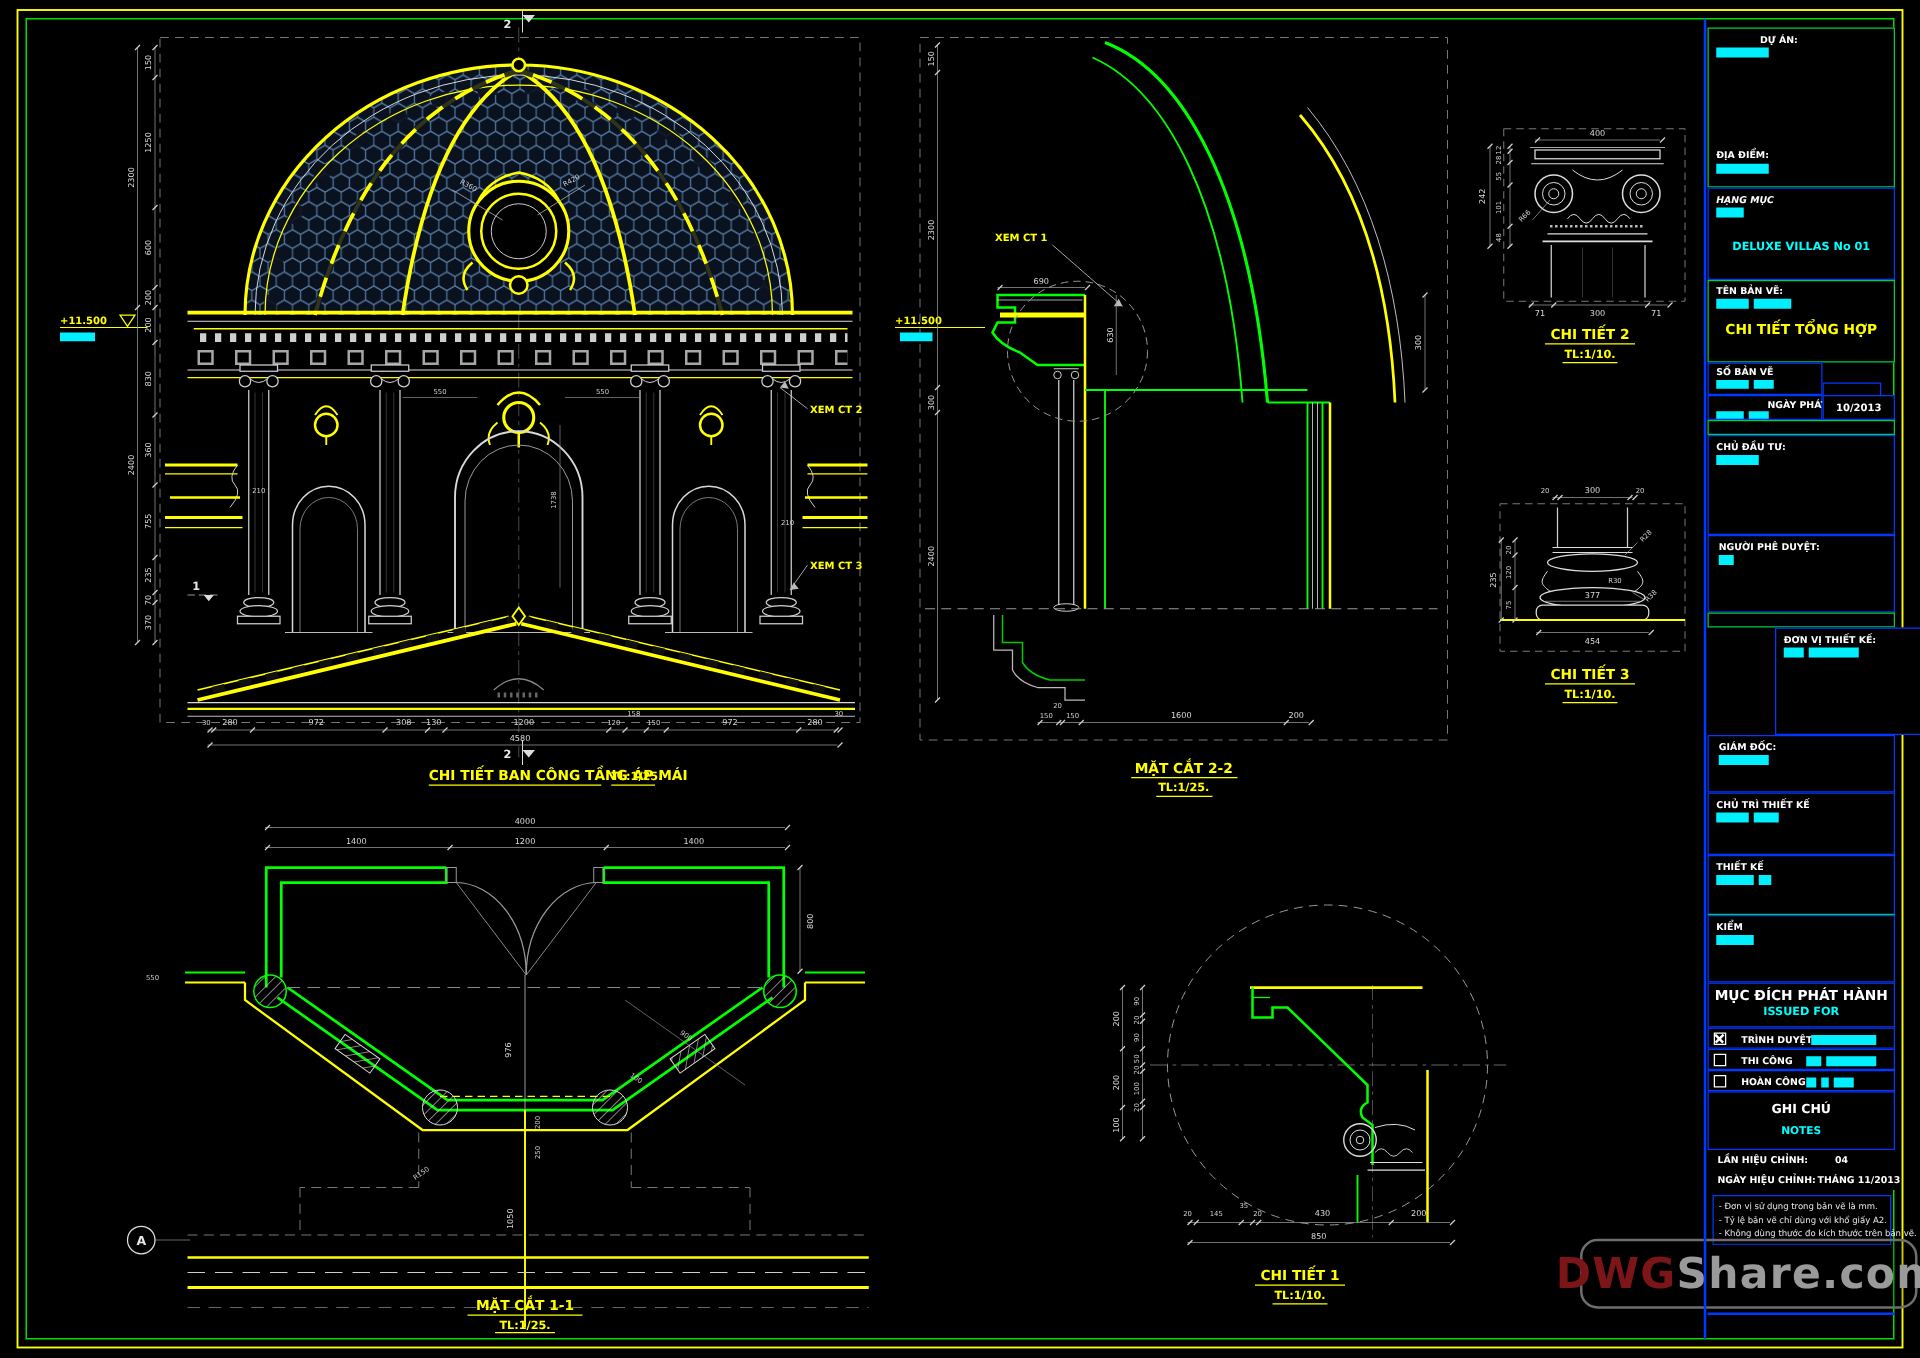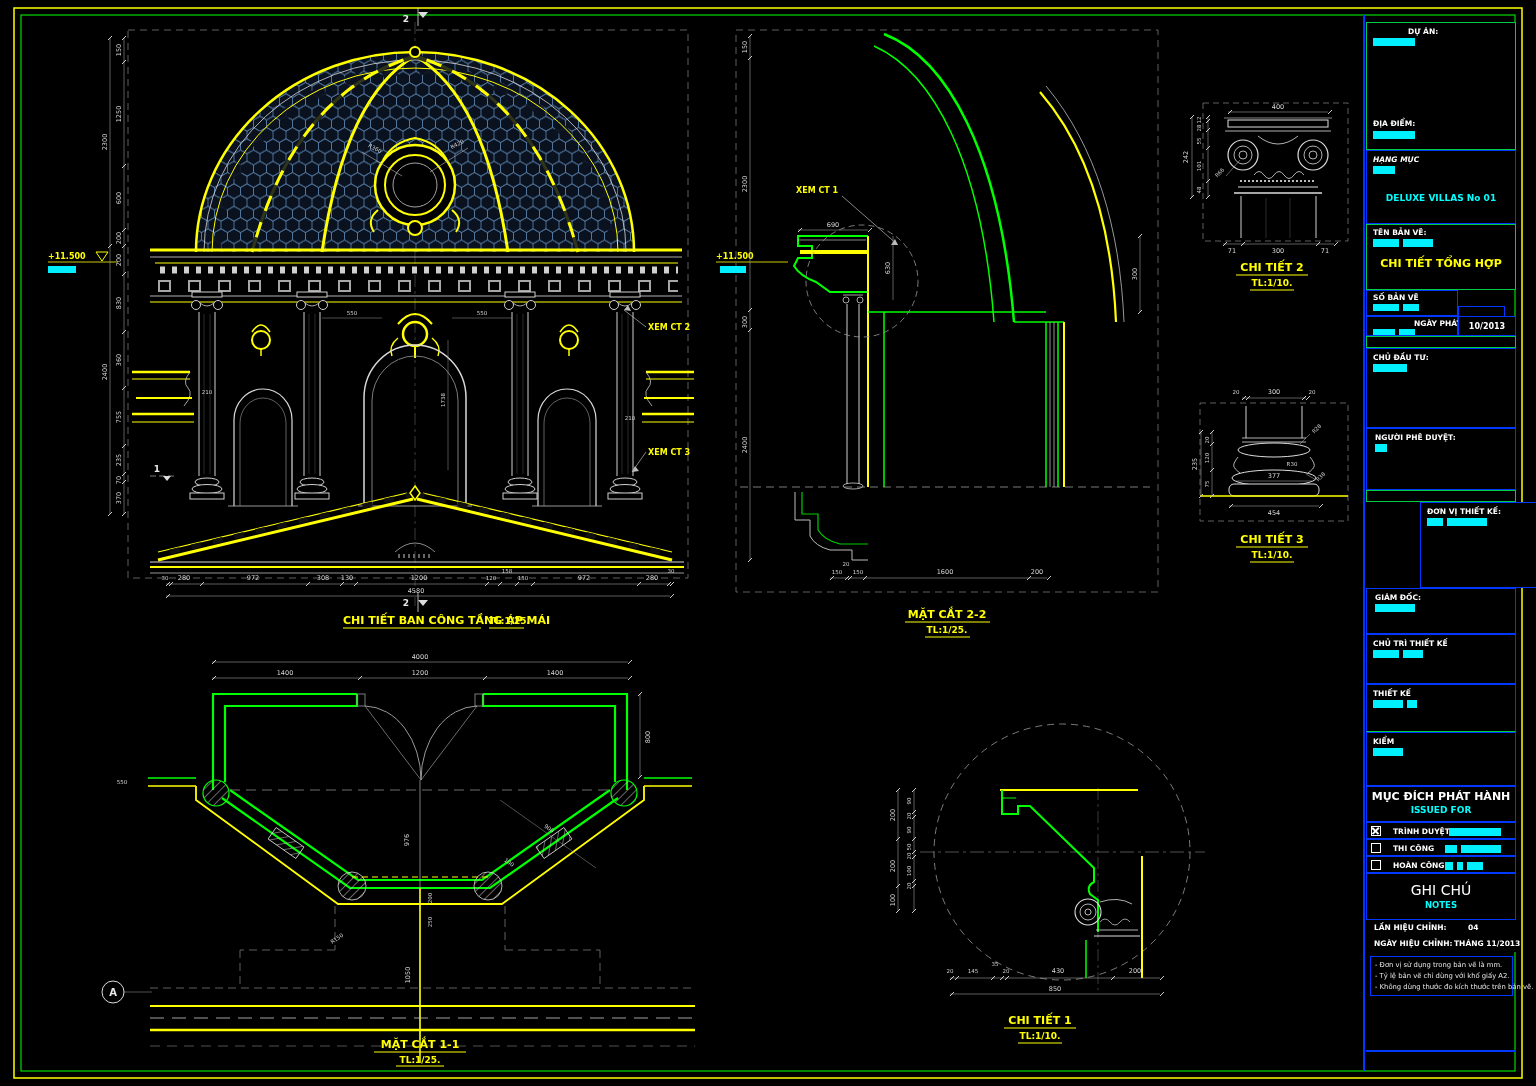--- a/index.html
+++ b/index.html
@@ -659,33 +659,37 @@
     <span class="redact" style="left:94px;top:5px;width:40px;"></span>
   </div>
   <div class="tb-cell" style="left:1366px;top:856px;width:150px;height:17px;">
     <span class="chk" style="left:4px;top:3px;"></span>
     <span class="tb-label" style="left:26px;top:4px;">HOÀN CÔNG</span>
     <span class="redact" style="left:78px;top:5px;width:8px;"></span>
     <span class="redact" style="left:90px;top:5px;width:6px;"></span>
     <span class="redact" style="left:100px;top:5px;width:16px;"></span>
   </div>
   <div class="tb-cell" style="left:1366px;top:873px;width:150px;height:47px;">
-    <span class="tb-center" style="top:8px;font-size:14px;font-weight:normal;color:#fff;">GHI CHÚ</span>
+    <span class="tb-center" style="top:8px;font-size:10px;font-weight:bold;color:#fff;">GHI CHÚ</span>
     <span class="tb-center tb-cyan" style="top:26px;font-size:8.5px;font-weight:bold;">NOTES</span>
   </div>
   <div class="tb-cell" style="left:1366px;top:920px;width:150px;height:16px;border:none;">
     <span class="tb-label" style="left:8px;top:3px;">LẦN HIỆU CHỈNH:</span>
     <span class="tb-label" style="left:102px;top:3px;">04</span>
   </div>
   <div class="tb-cell" style="left:1366px;top:936px;width:150px;height:16px;border:none;">
     <span class="tb-label" style="left:8px;top:3px;">NGÀY HIỆU CHỈNH:</span>
     <span class="tb-label" style="left:88px;top:3px;">THÁNG 11/2013</span>
   </div>
   <div class="notebox" style="left:1370px;top:956px;width:143px;height:40px;">
     <div>- Đơn vị sử dụng trong bản vẽ là mm.</div>
     <div>- Tỷ lệ bản vẽ chỉ dùng với khổ giấy A2.</div>
     <div>- Không dùng thước đo kích thước trên bản vẽ.</div>
   </div>
 </div>
 
 
-
+<div id="wm">
+  <span class="dwg">DWG</span>
+      <span class="rest">Share.com</span>
 </div>
 
+</div>
+
 </body></html>

